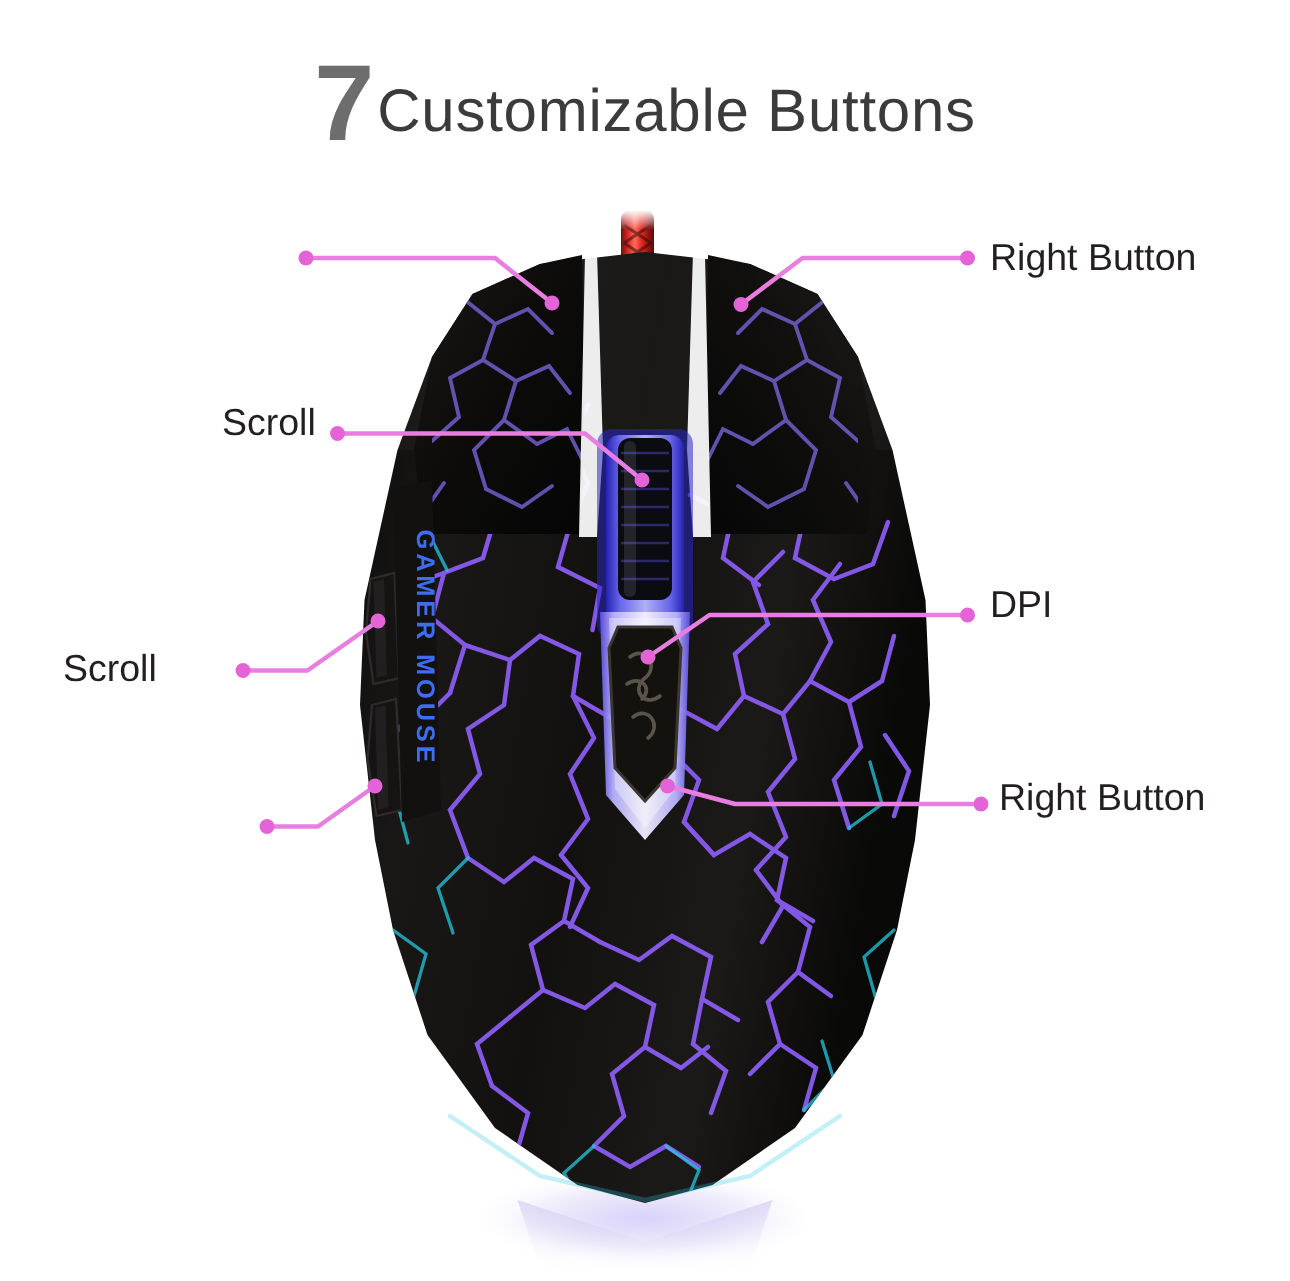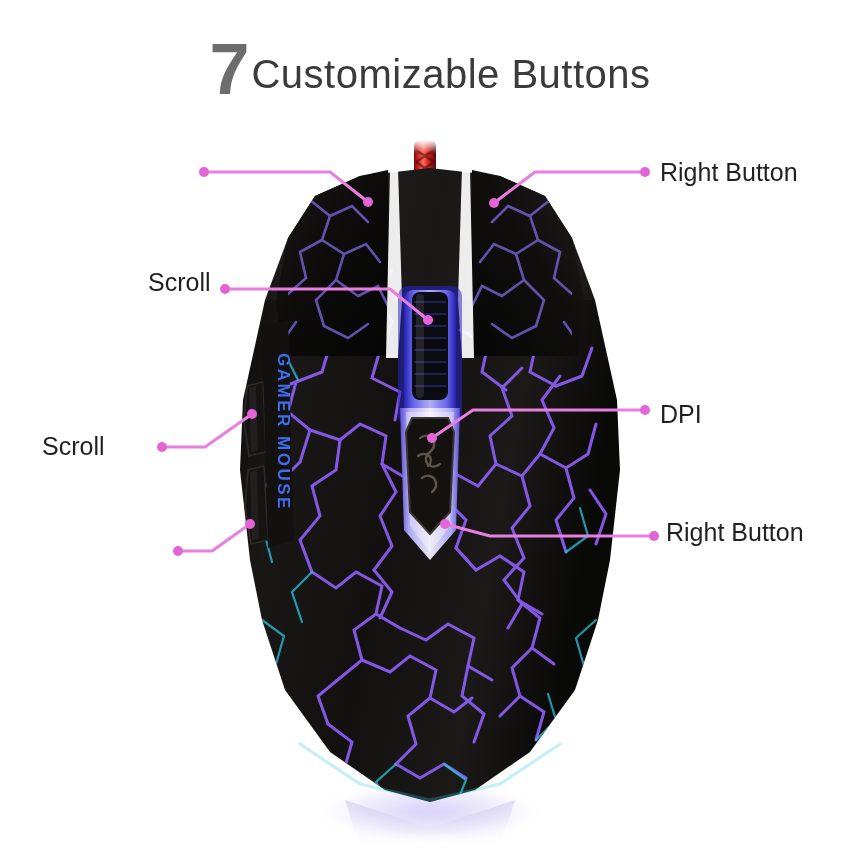--- a/index.html
+++ b/index.html
@@ -367,21 +367,21 @@
       <circle class="leader-dot" cx="654" cy="536" r="5"></circle>
       <circle class="leader-dot" cx="445" cy="524" r="5"></circle>
     </g>
   </svg>
 
 
   <div class="callout right-side" style="left:660px; top:158px;">Right Button</div>
 
   <div class="callout left-side" style="left:148px; top:268px;">Scroll</div>
 
-  <div class="callout right-side" style="left:660px; top:400px;">DPI</div>
+  <div class="callout right-side" style="left:660px; top:389px;">DPI</div>
 
   <div class="callout left-side" style="left:42px;  top:432px;">Scroll</div>
 
 
   <div class="callout right-side" style="left:666px; top:518px;">
     <div>Right Button</div>
   </div>
 
 </div>
 

